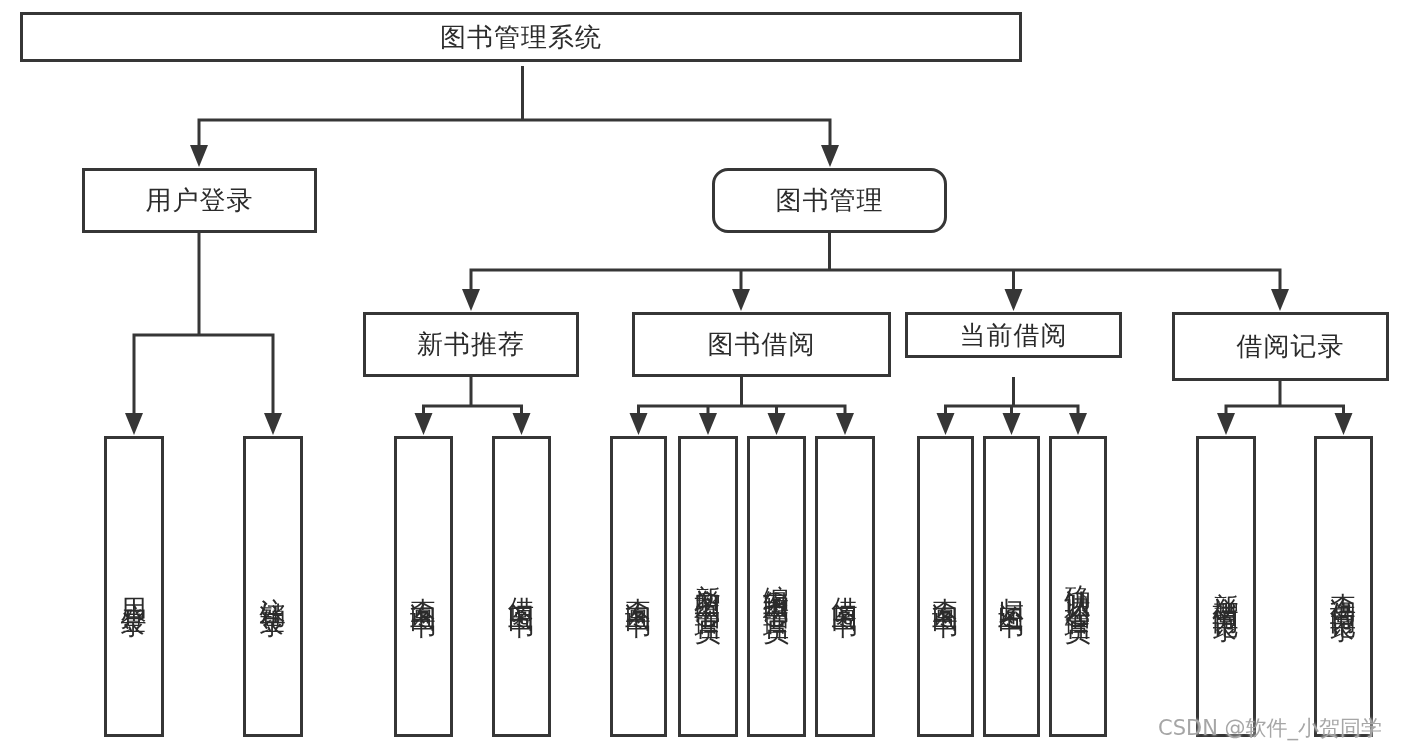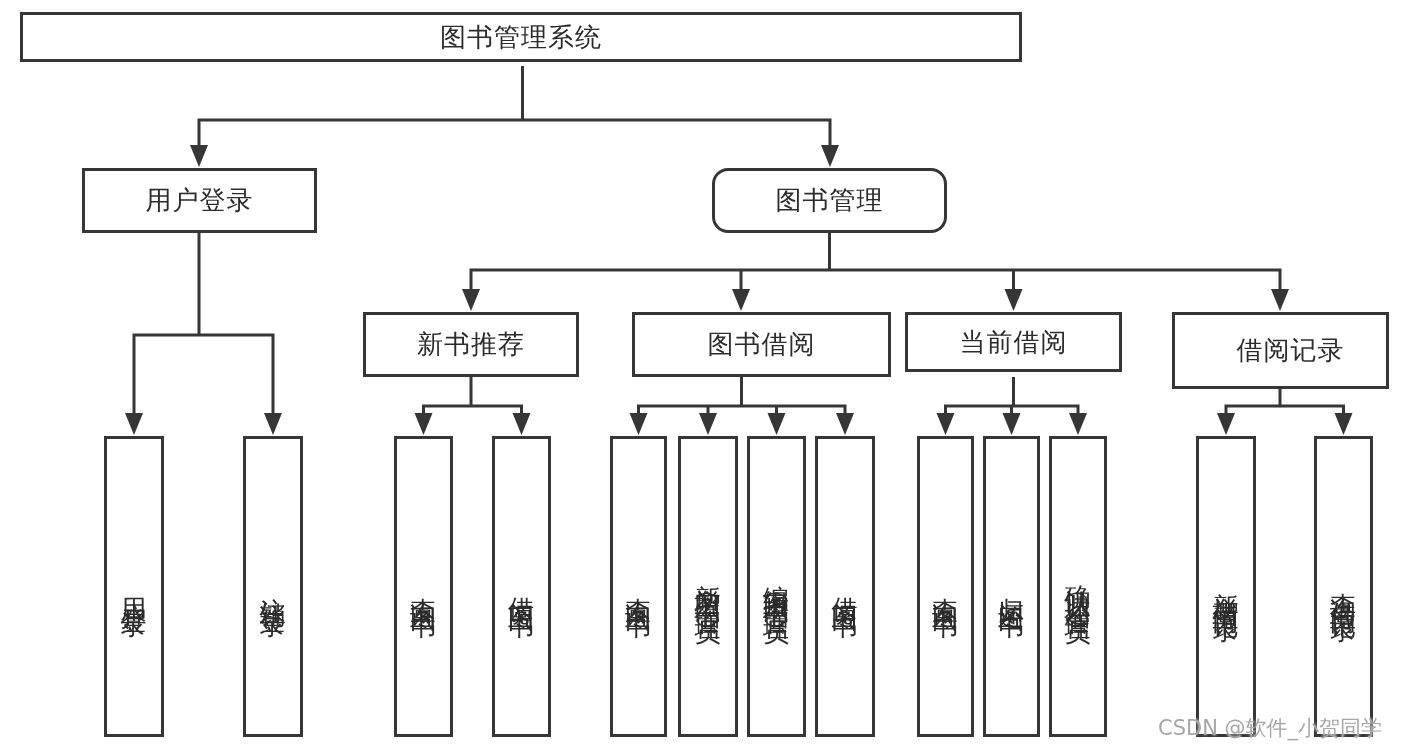--- a/index.html
+++ b/index.html
@@ -137,24 +137,24 @@
   <div class="node" style="left:712px; top:168px; width:235px; height:65px;border-radius:16px;">
     <span>图书管理</span>
   </div>
 
   <div class="node" style="left:363px; top:312px; width:216px; height:65px;">
     <span>新书推荐</span>
   </div>
   <div class="node" style="left:632px; top:312px; width:259px; height:65px;">
     <span>图书借阅</span>
   </div>
-  <div class="node" style="left:905px; top:312px; width:217px; height:60px;">
+  <div class="node" style="left:905px; top:312px; width:217px; height:46px;">
     <span>当前借阅</span>
   </div>
-  <div class="node" style="left:1172px; top:312px; width:217px; height:77px;padding-left:20px;">
+  <div class="node" style="left:1172px; top:312px; width:217px; height:69px;padding-left:20px;">
     <span>借阅记录</span>
   </div>
 
   <div class="vnode" style="left:104px; width:60px;">
     <span>用户登录</span>
   </div>
   <div class="vnode" style="left:243px; width:60px;">
     <span>注销登录</span>
   </div>
 

